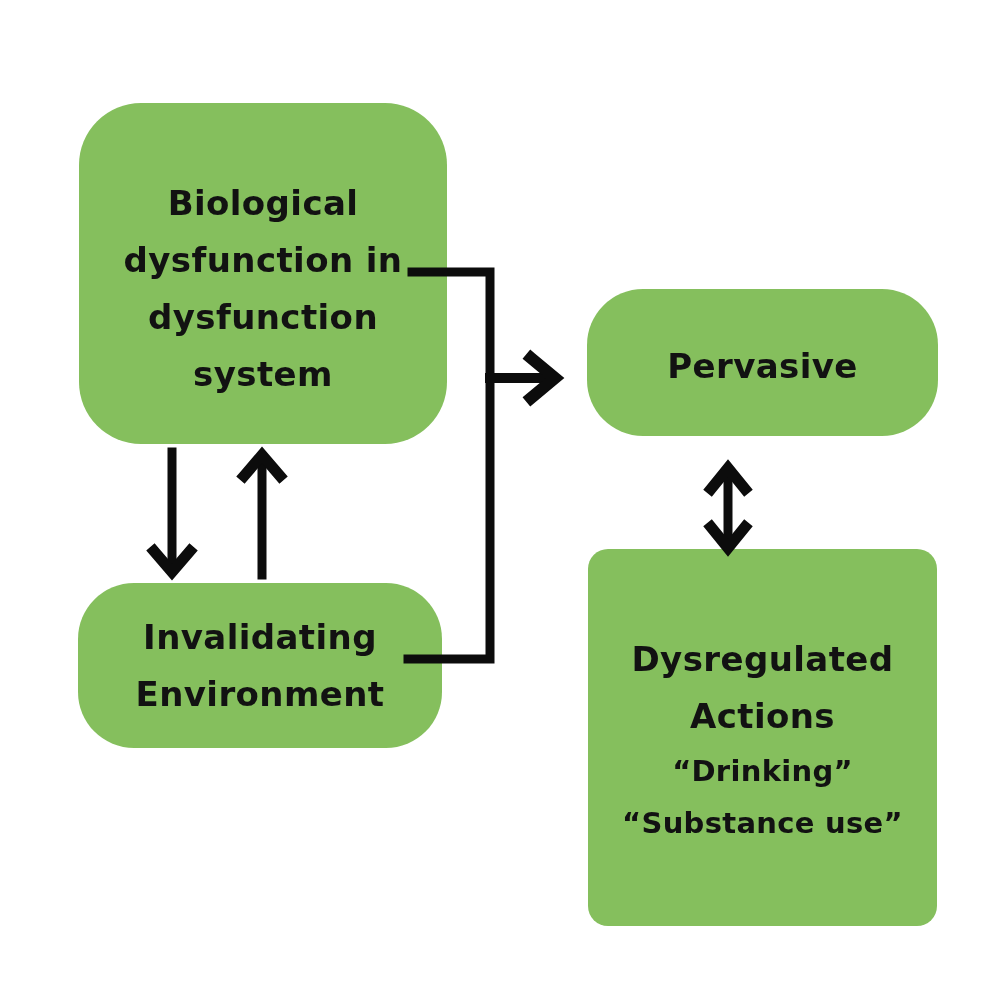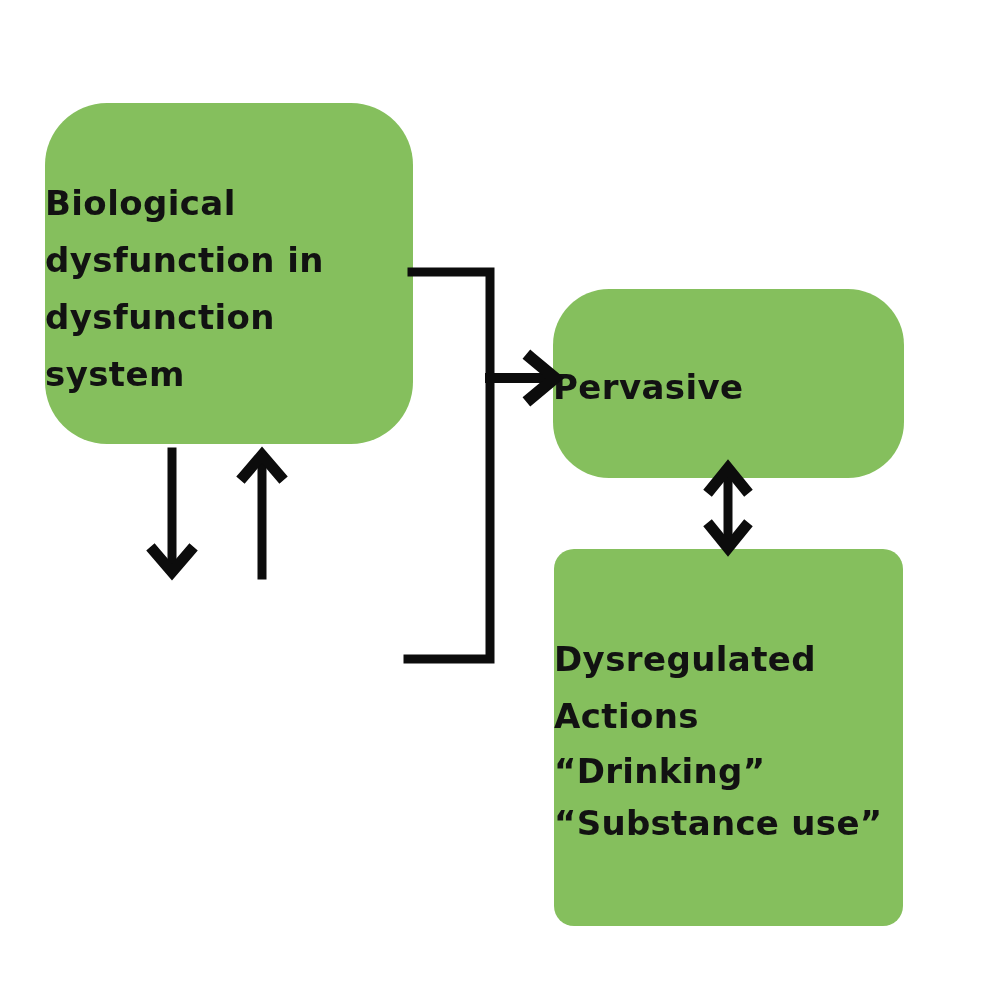--- a/index.html
+++ b/index.html
@@ -10,62 +10,67 @@
     background: #ffffff;
     overflow: hidden;
     font-family: "DejaVu Sans", "Liberation Sans", sans-serif;
   }
   .box {
     position: absolute;
     background: #85bf5d;
     color: #121212;
     display: flex;
     flex-direction: column;
-    align-items: flex-start;
+    align-items: center;
     justify-content: center;
     text-align: center;
     box-sizing: border-box;
+    margin-left: 34px;
   }
   .line-lg {
     font-size: 34px;
     line-height: 57px;
     font-weight: 600;
     letter-spacing: 0.4px;
     white-space: nowrap;
   }
   .line-sm {
-    font-size: 34px;
+    font-size: 29px;
     line-height: 52px;
     font-weight: 600;
     letter-spacing: 0.3px;
     white-space: nowrap;
   }
   .box-biological   { left: 45px;  top: 103px; width: 368px; height: 341px; border-radius: 62px; padding-top: 30px; }
   .box-invalidating { left: 44px;  top: 583px; width: 364px; height: 165px; border-radius: 56px; }
-  .box-pervasive    { left: 553px; top: 289px; width: 351px; height: 189px; border-radius: 56px; padding-top: 8px; }
+  .box-pervasive    { left: 553px; top: 289px; width: 351px; height: 147px; border-radius: 56px; padding-top: 8px; }
   .box-dysregulated { left: 554px; top: 549px; width: 349px; height: 377px; border-radius: 20px; padding-top: 4px; }
   .arrow-layer {
     position: absolute;
     left: 0; top: 0;
     width: 1000px; height: 1000px;
     pointer-events: none;
   }
 </style>
 </head>
 <body>
 
 <div class="canvas">
 
   <div class="box box-biological">
     <div class="line-lg">Biological</div>
     <div class="line-lg">dysfunction in</div>
     <div class="line-lg">dysfunction</div>
     <div class="line-lg">system</div>
   </div>
 
+  <div class="box box-invalidating">
+    <div class="line-lg">Invalidating</div>
+    <div class="line-lg">Environment</div>
+  </div>
 
   <div class="box box-pervasive">
     <div class="line-lg">Pervasive</div>
   </div>
 
   <div class="box box-dysregulated">
     <div class="line-lg">Dysregulated</div>
     <div class="line-lg">Actions</div>
     <div class="line-sm">“Drinking”</div>
     <div class="line-sm">“Substance use”</div>

